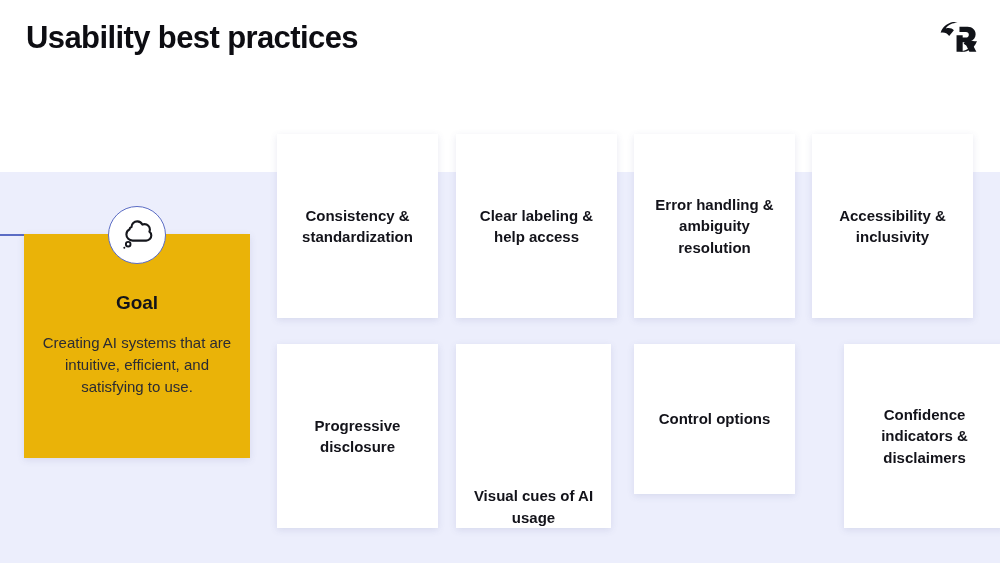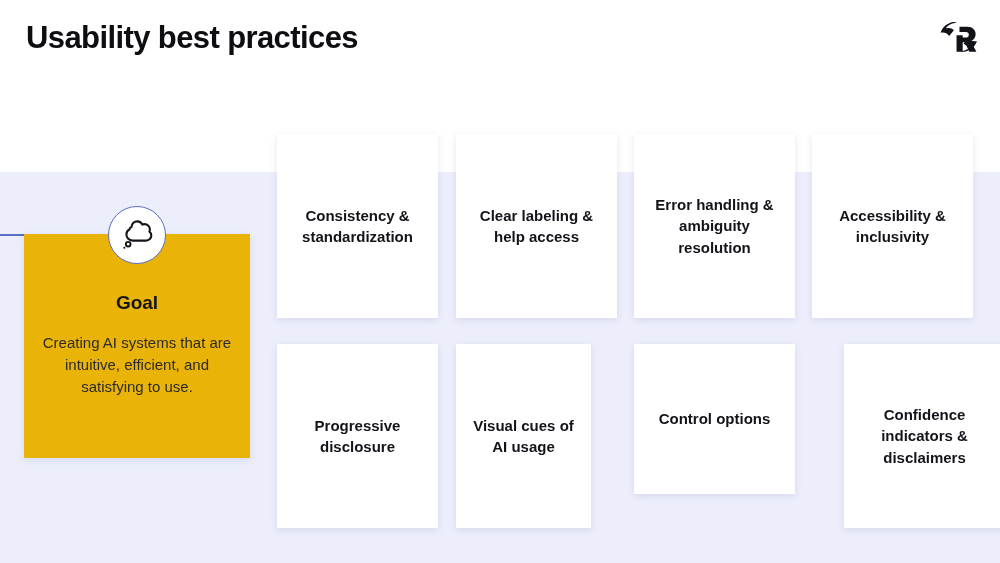--- a/index.html
+++ b/index.html
@@ -85,21 +85,21 @@
     color:#13131a;
   }
 
   
   #card-0 { left:277px; top:134px; width:161px; height:184px; }
   #card-1 { left:456px; top:134px; width:161px; height:184px; }
   #card-2 { left:634px; top:134px; width:161px; height:184px; }
   #card-3 { left:812px; top:134px; width:161px; height:184px; }
   
   #card-4 { left:277px; top:344px; width:161px; height:184px; }
-  #card-5 { left:456px; top:344px; width:135px; height:184px; }
+  #card-5 { left:456px; top:344px; width:155px; height:184px;align-items:flex-end; }
   #card-6 { left:634px; top:344px; width:161px; height:150px; }
   #card-7 { left:812px; top:344px; width:161px; height:184px;margin-left:32px; }
 </style>
 </head>
 <body>
 
 <div id="bg-top"></div>
 <div id="bg-bottom"></div>
 
 <div id="header">

